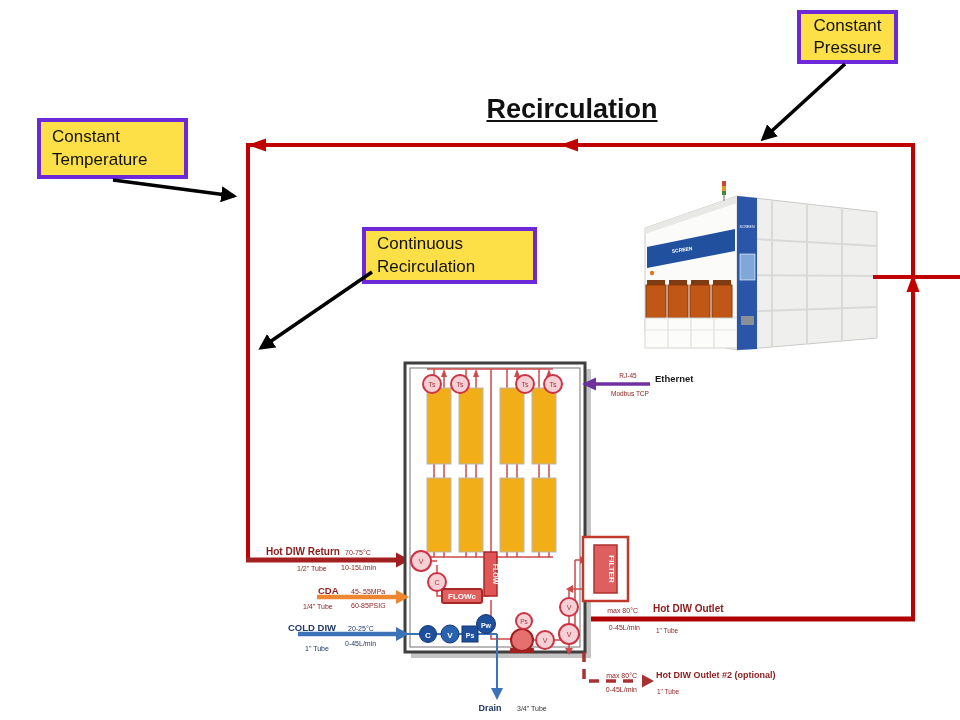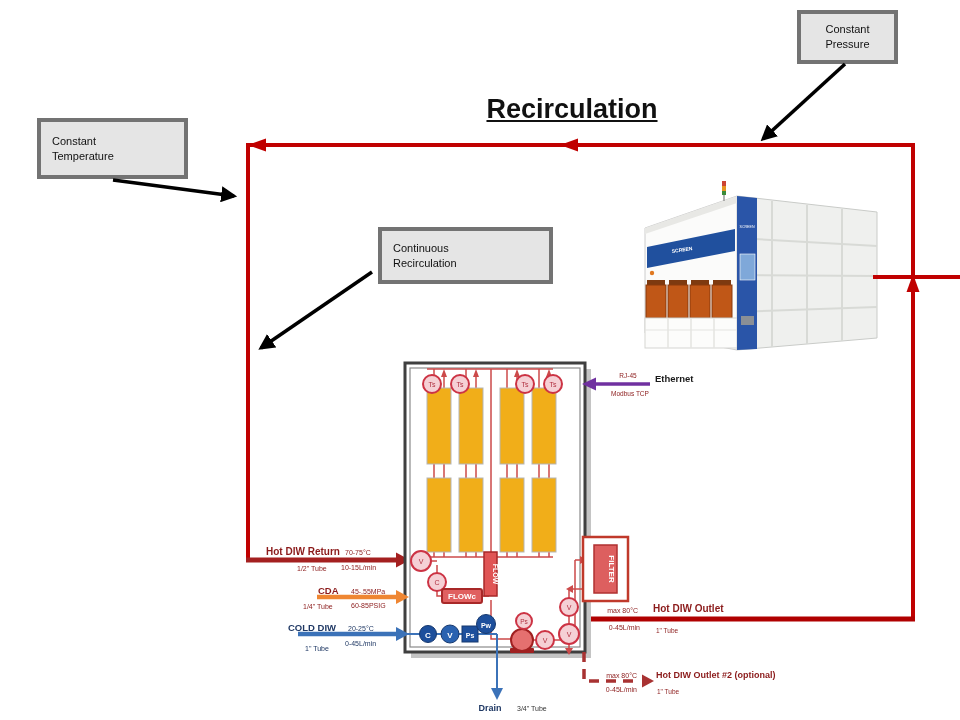--- a/index.html
+++ b/index.html
@@ -1,21 +1,21 @@
 <!DOCTYPE html>
 <html><head>
 <meta charset="utf-8">
 <style>
   html,body{margin:0;padding:0;background:#fff;}
   .stage{position:relative;width:960px;height:720px;background:#ffffff;overflow:hidden;
          font-family:"Liberation Sans",sans-serif;color:#111;}
   .title{position:absolute;left:452px;top:94px;width:240px;text-align:center;
          font-size:27px;font-weight:700;text-decoration:underline;}
-  .callout{position:absolute;background:#e5e5e5;border:4px solid #737373;
-           font-size:11px;line-height:1.32;white-space:pre-line;
+  .callout{position:absolute;background:#fde047;border:4px solid #6d28d9;
+           font-size:17px;line-height:1.32;white-space:pre-line;
            display:flex;align-items:center;box-sizing:border-box;}
   .co-center{justify-content:center;text-align:center;}
   .co-left{padding-left:11px;}
   svg{position:absolute;left:0;top:0;}
   svg text{font-family:"Liberation Sans",sans-serif;}
   .t65{font-size:6.5px;} .t7{font-size:7px;} .t8{font-size:8px;}
   .t9{font-size:9px;} .t95{font-size:9.5px;} .t10{font-size:10px;}
   .b{font-weight:bold;}
   .red{fill:#8b1a1a;} .navy{fill:#1f3864;} .ink{fill:#1a1a1a;}
   .wht{fill:#ffffff;}
@@ -24,21 +24,21 @@
 <body>
 
 <div class="stage">
 
   <div class="title">Recirculation</div>
 
   <div class="callout co-center" style="left:797px;top:10px;width:101px;height:54px;">Constant
 Pressure</div>
   <div class="callout co-left" style="left:37px;top:118px;width:151px;height:61px;">Constant
 Temperature</div>
-  <div class="callout co-left" style="left:378px;top:227px;width:175px;height:57px;">Continuous
+  <div class="callout co-left" style="left:362px;top:227px;width:175px;height:57px;">Continuous
 Recirculation</div>
 
   <svg width="960" height="720" viewBox="0 0 960 720">
     <defs>
       <marker id="ab" viewBox="0 0 10 10" refX="8" refY="5" markerWidth="4.6" markerHeight="4.6" orient="auto">
         <path d="M0,0 L10,5 L0,10 z" fill="#000"></path>
       </marker>
     </defs>
 
     <g>

